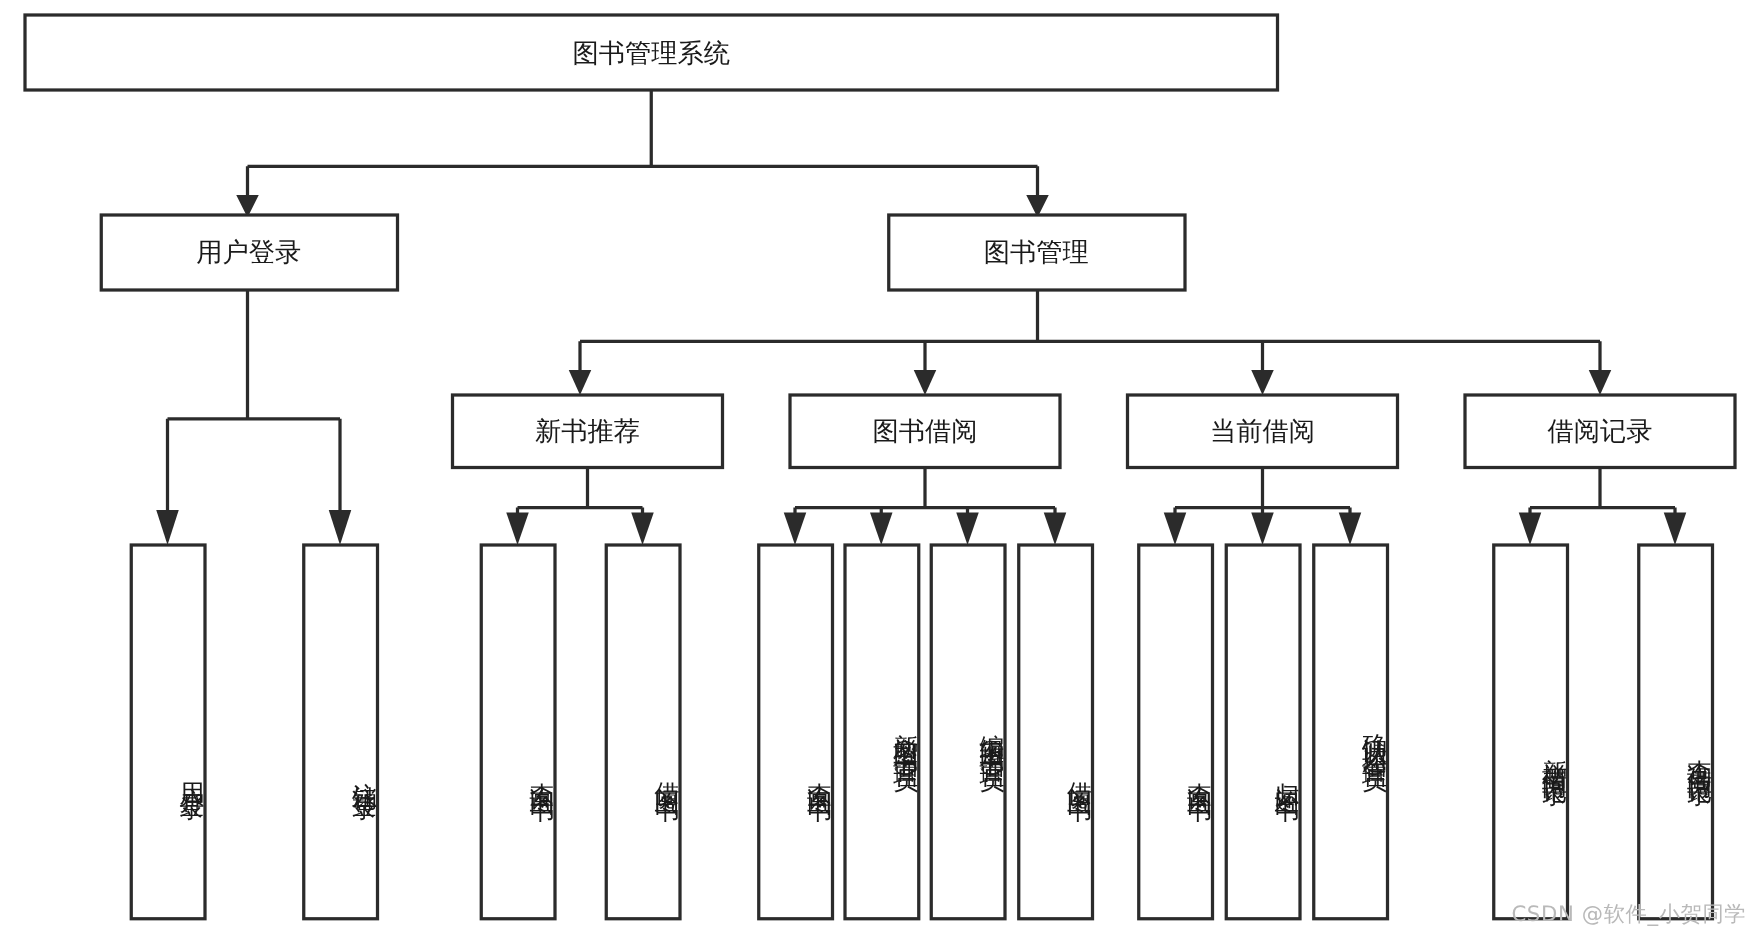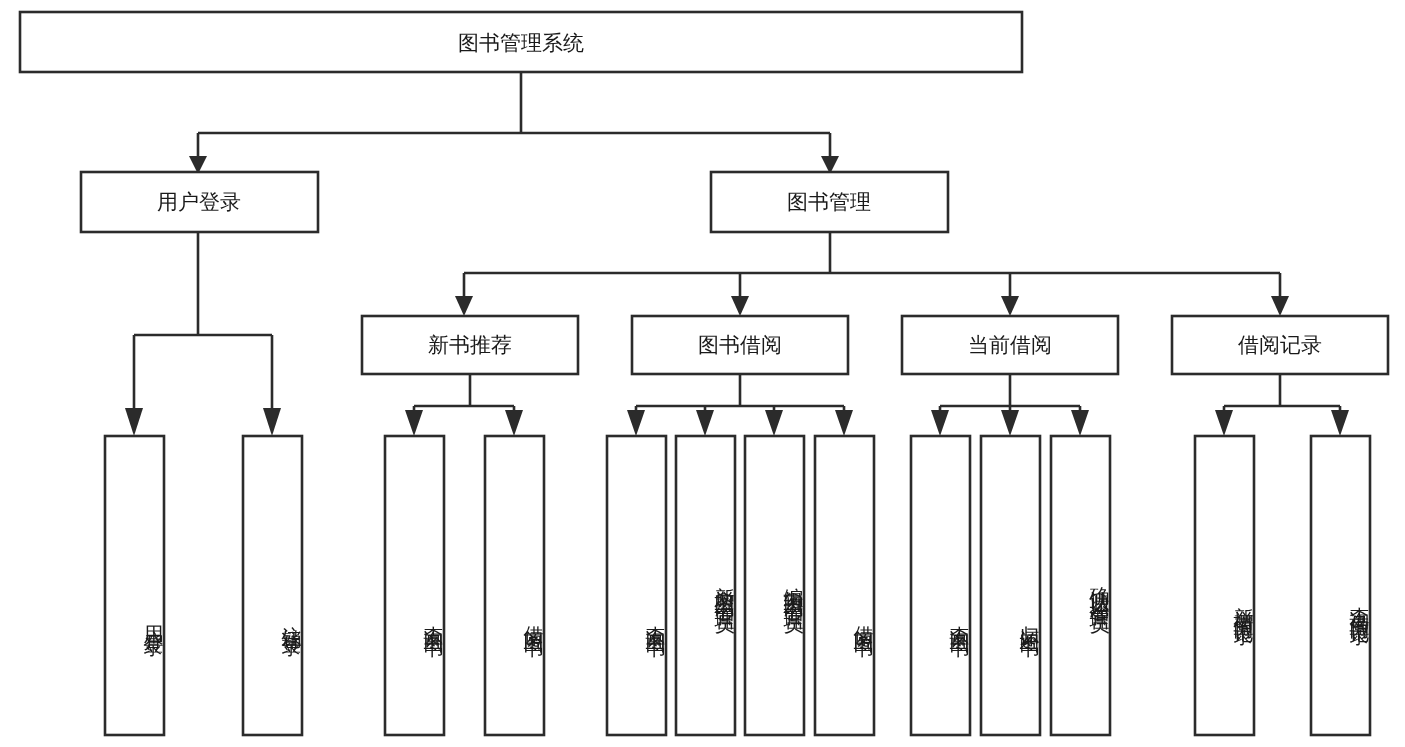--- a/index.html
+++ b/index.html
@@ -217,14 +217,15 @@
   <div class="leaf-label-wrap" style="left:745px; top:444px; width:59px; height:290px;">编辑图书（管理员）</div>
   <div class="leaf-label-wrap" style="left:815px; top:500px; width:59px; height:235px;">借阅图书</div>
 
   <div class="leaf-label-wrap" style="left:911px; top:500px; width:59px; height:235px;">查询图书</div>
   <div class="leaf-label-wrap" style="left:981px; top:500px; width:59px; height:235px;">归还图书</div>
   <div class="leaf-label-wrap" style="left:1051px; top:444px; width:59px; height:290px;">确认归还（管理员）</div>
 
   <div class="leaf-label-wrap" style="left:1195px; top:470px; width:59px; height:265px;">新增借阅记录</div>
   <div class="leaf-label-wrap" style="left:1311px; top:470px; width:59px; height:265px;">查询借阅记录</div>
 
+  <div class="watermark">CSDN @软件_小贺同学</div>
 
 </div>
 
 </body></html>

